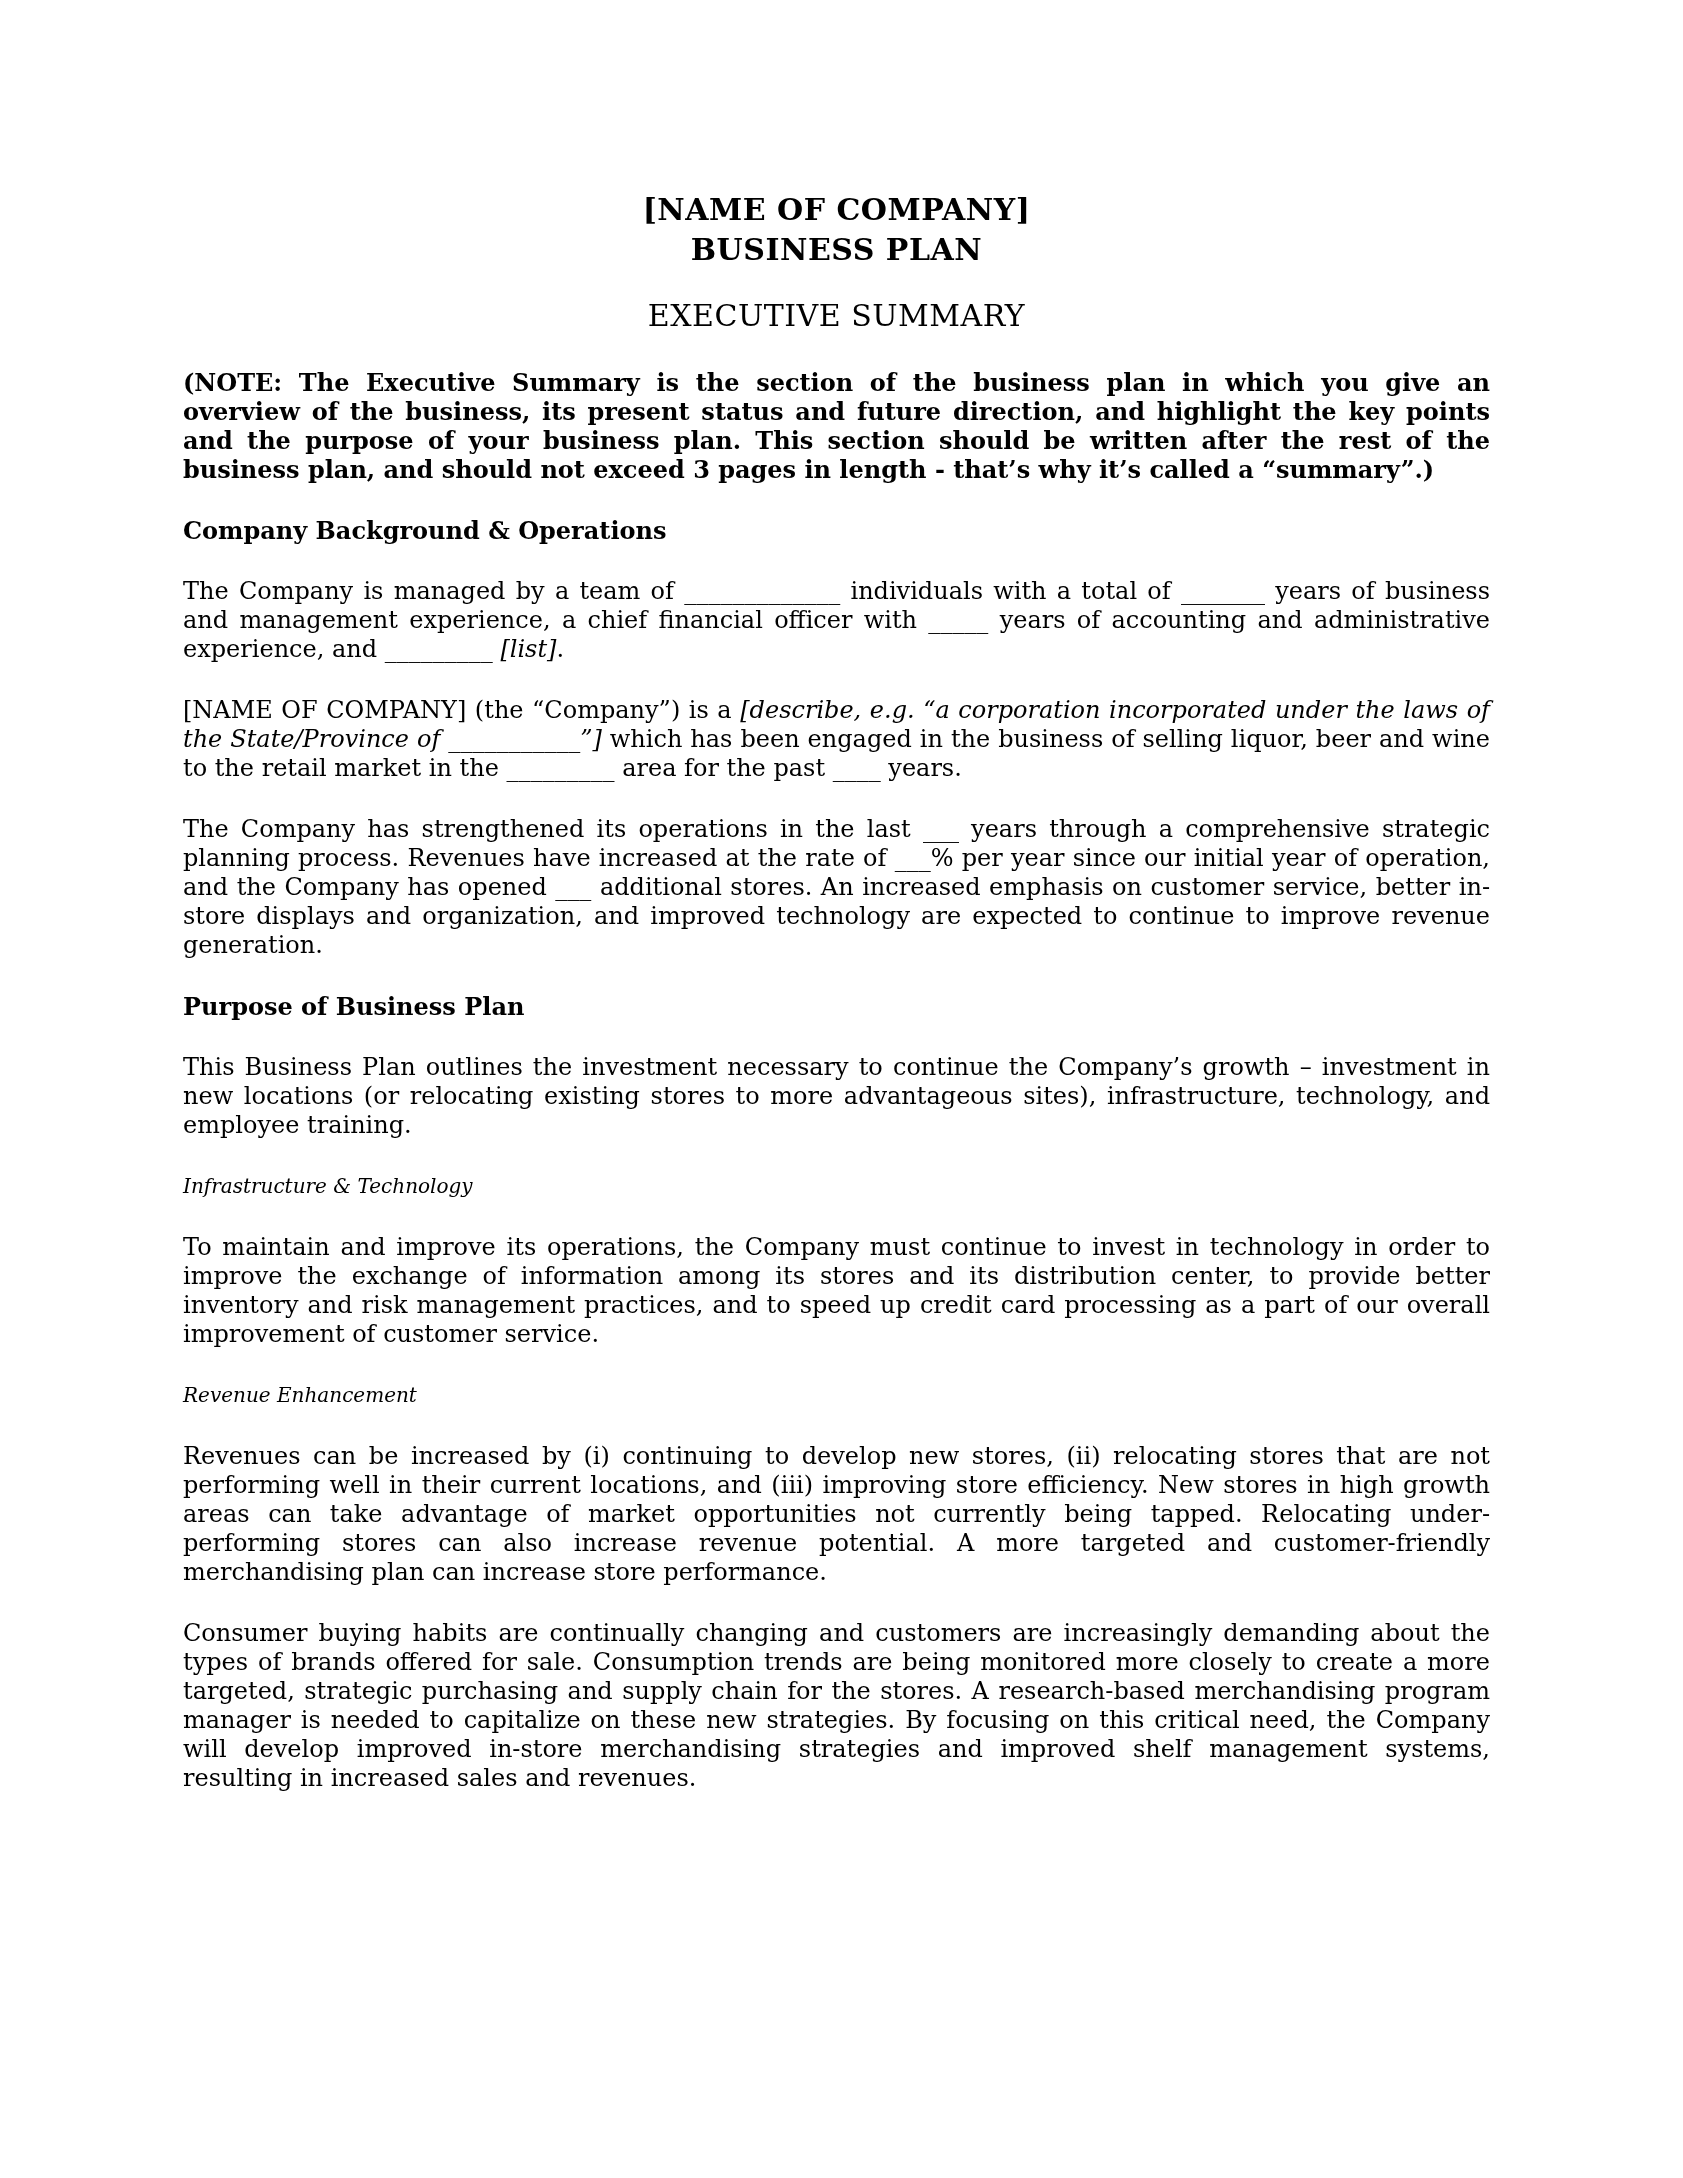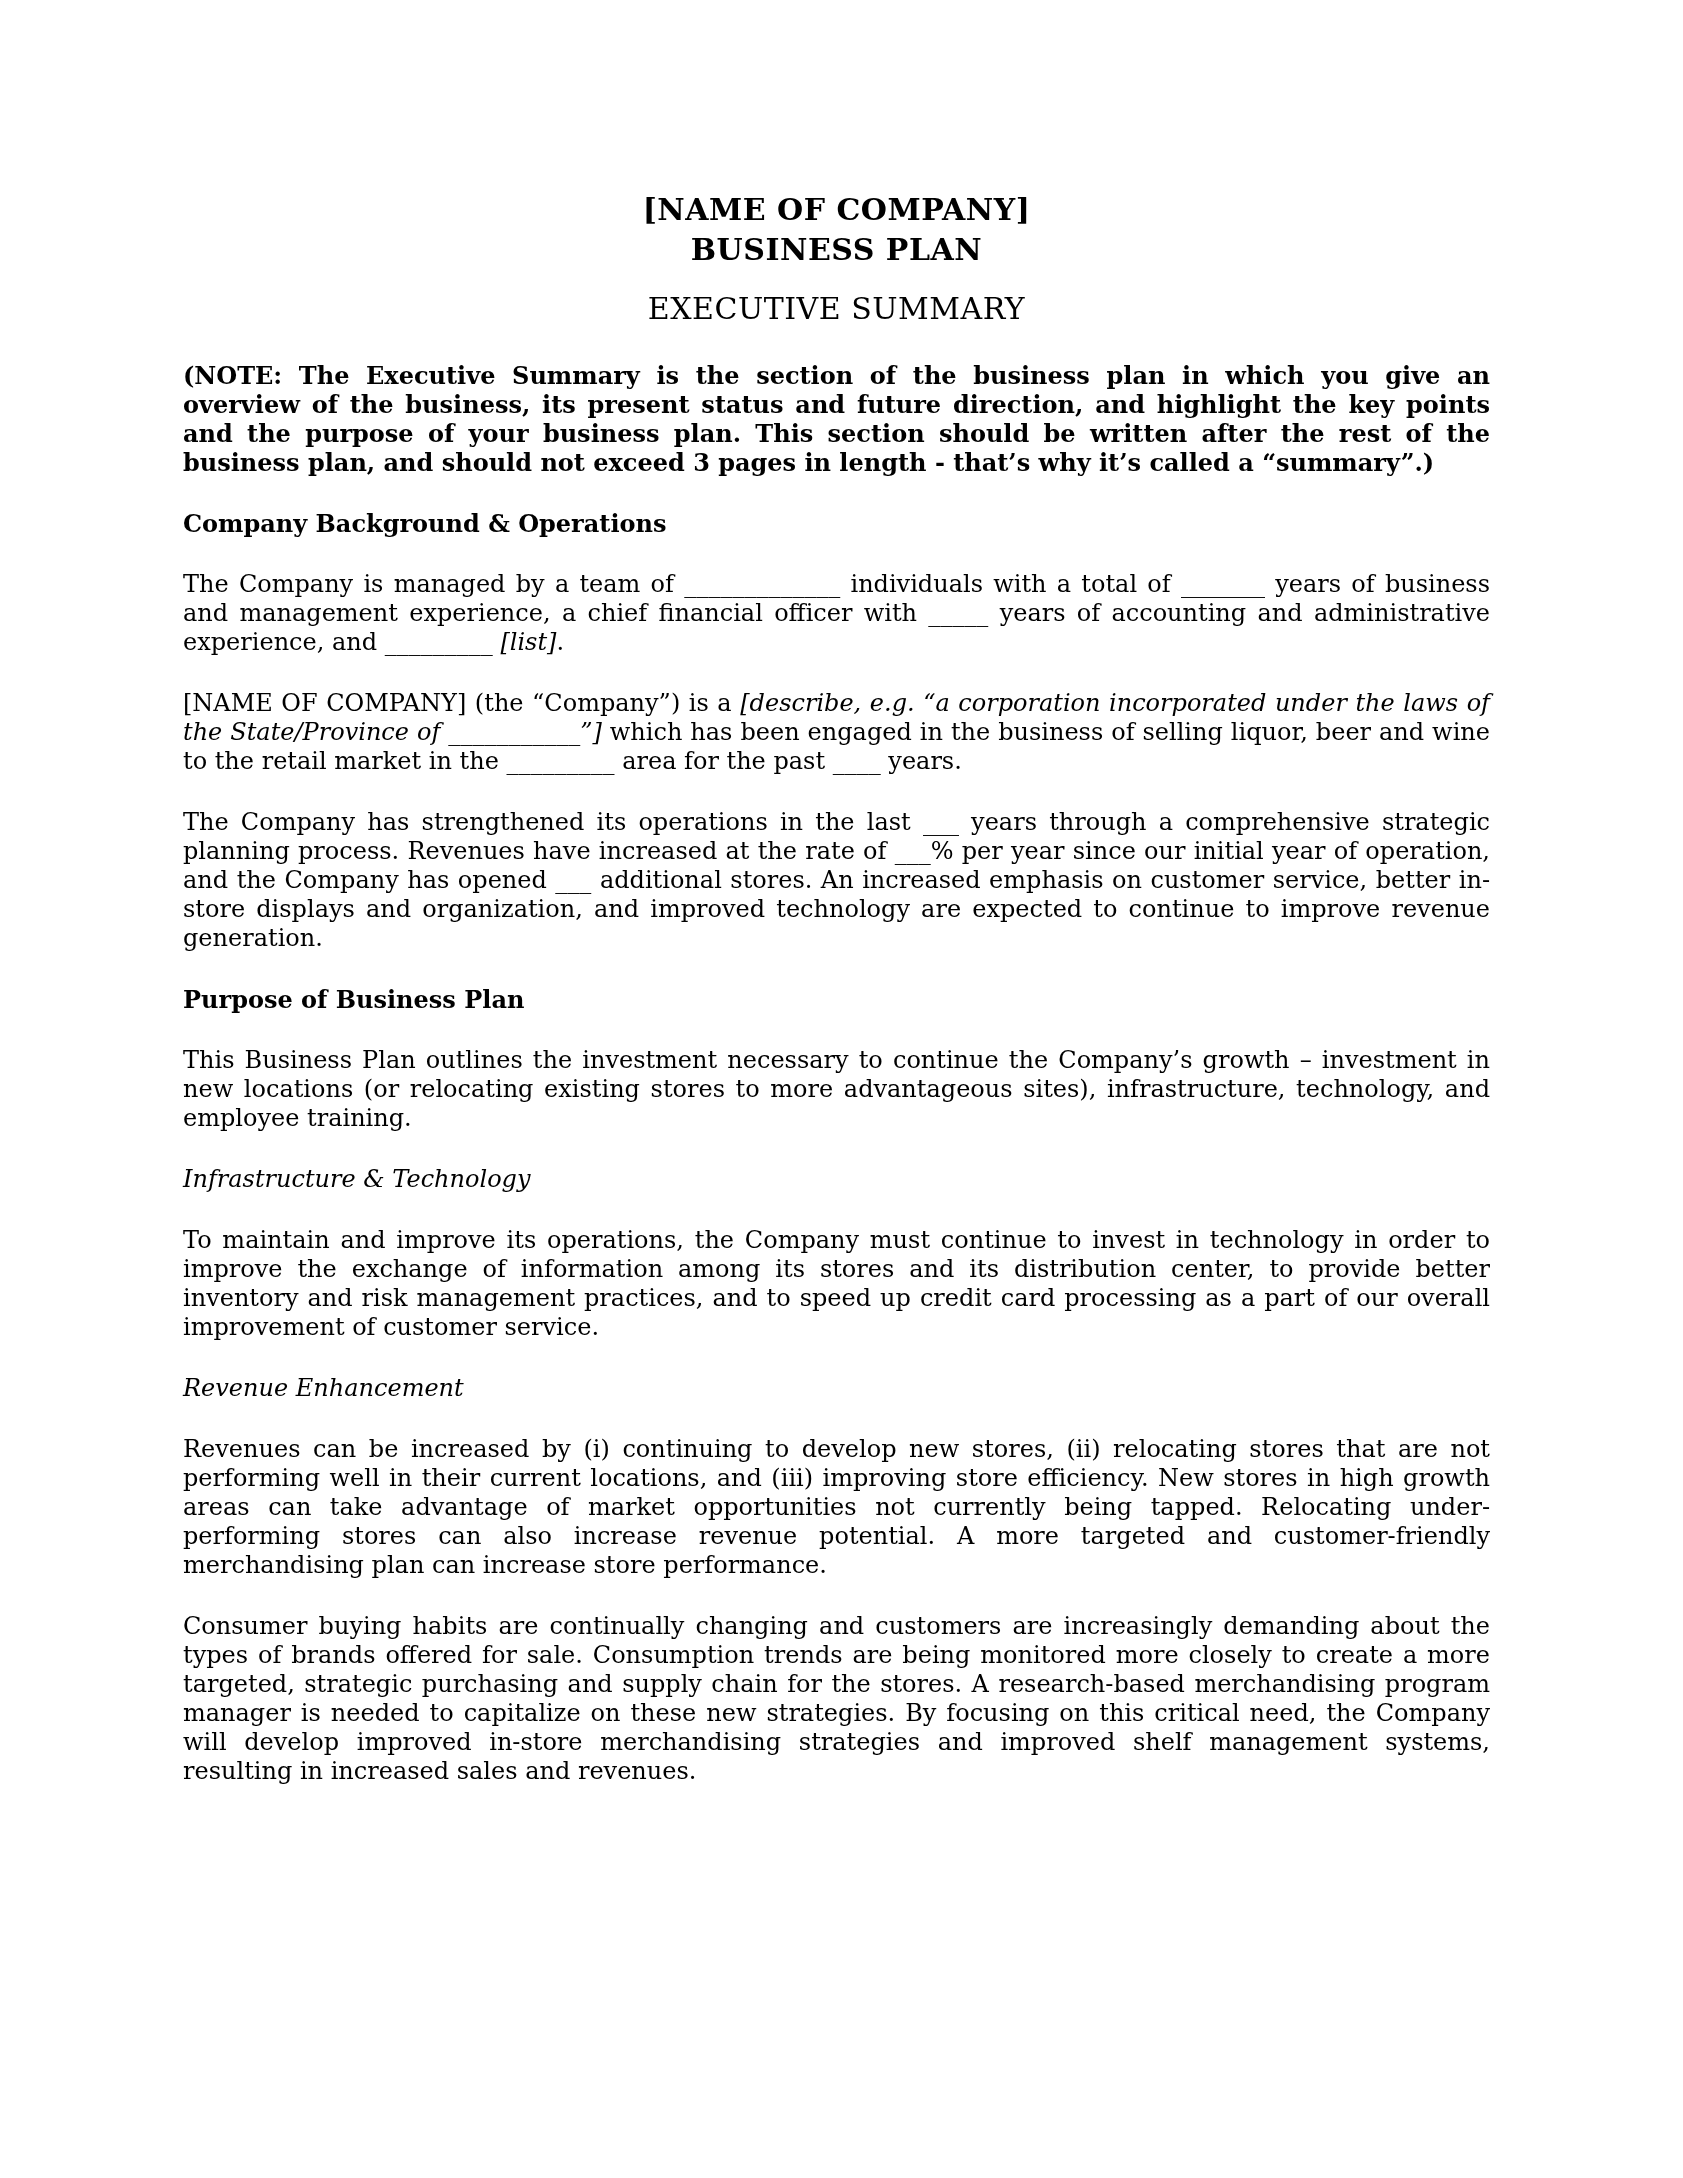--- a/index.html
+++ b/index.html
@@ -15,21 +15,21 @@
     background: #ffffff;
     color: #000000;
     font-family: "DejaVu Serif", "Liberation Serif", serif;
     font-size: 24px;
     line-height: 29px;
     padding: 190px 193px 0 183px;
     overflow: hidden;
   }
   .title-block {
     text-align: center;
-    margin-bottom: 19px;
+    margin-bottom: 26px;
   }
   .title-line {
     font-weight: bold;
     font-size: 30px;
     line-height: 40px;
     letter-spacing: 0.5px;
   }
   .subtitle {
     text-align: center;
     font-weight: normal;
@@ -45,21 +45,21 @@
   .note {
     font-weight: bold;
   }
   h2 {
     font-size: 24px;
     font-weight: bold;
     line-height: 29px;
     margin: 0 0 32px 0;
   }
   h3 {
-    font-size: 24px;
+    font-size: 20px;
     font-weight: normal;
     font-style: italic;
     line-height: 29px;
     margin: 0 0 32px 0;
   }
   .it {
     font-style: italic;
   }
 </style>
 </head>

